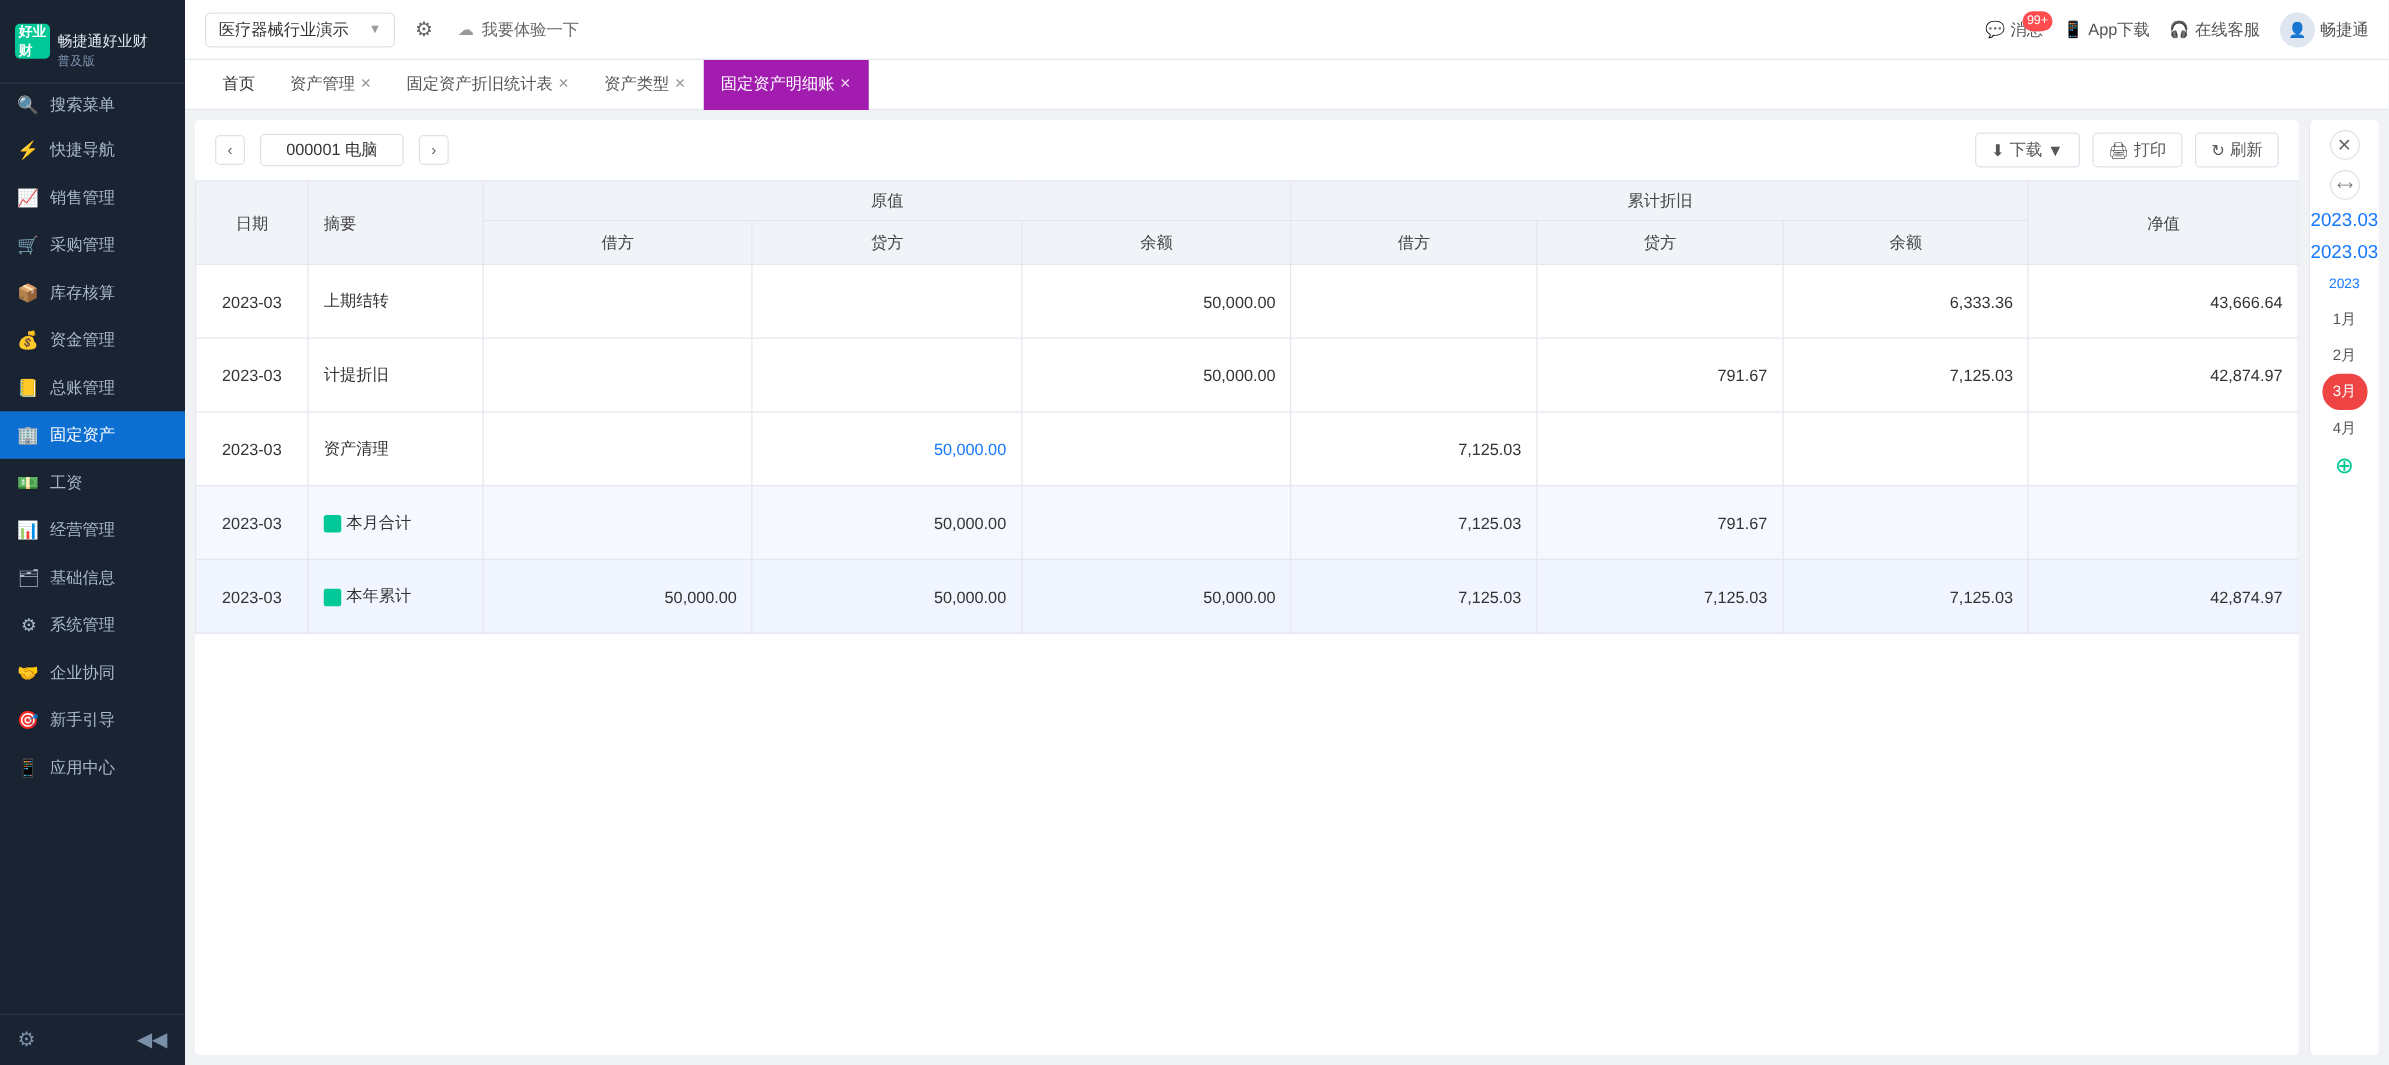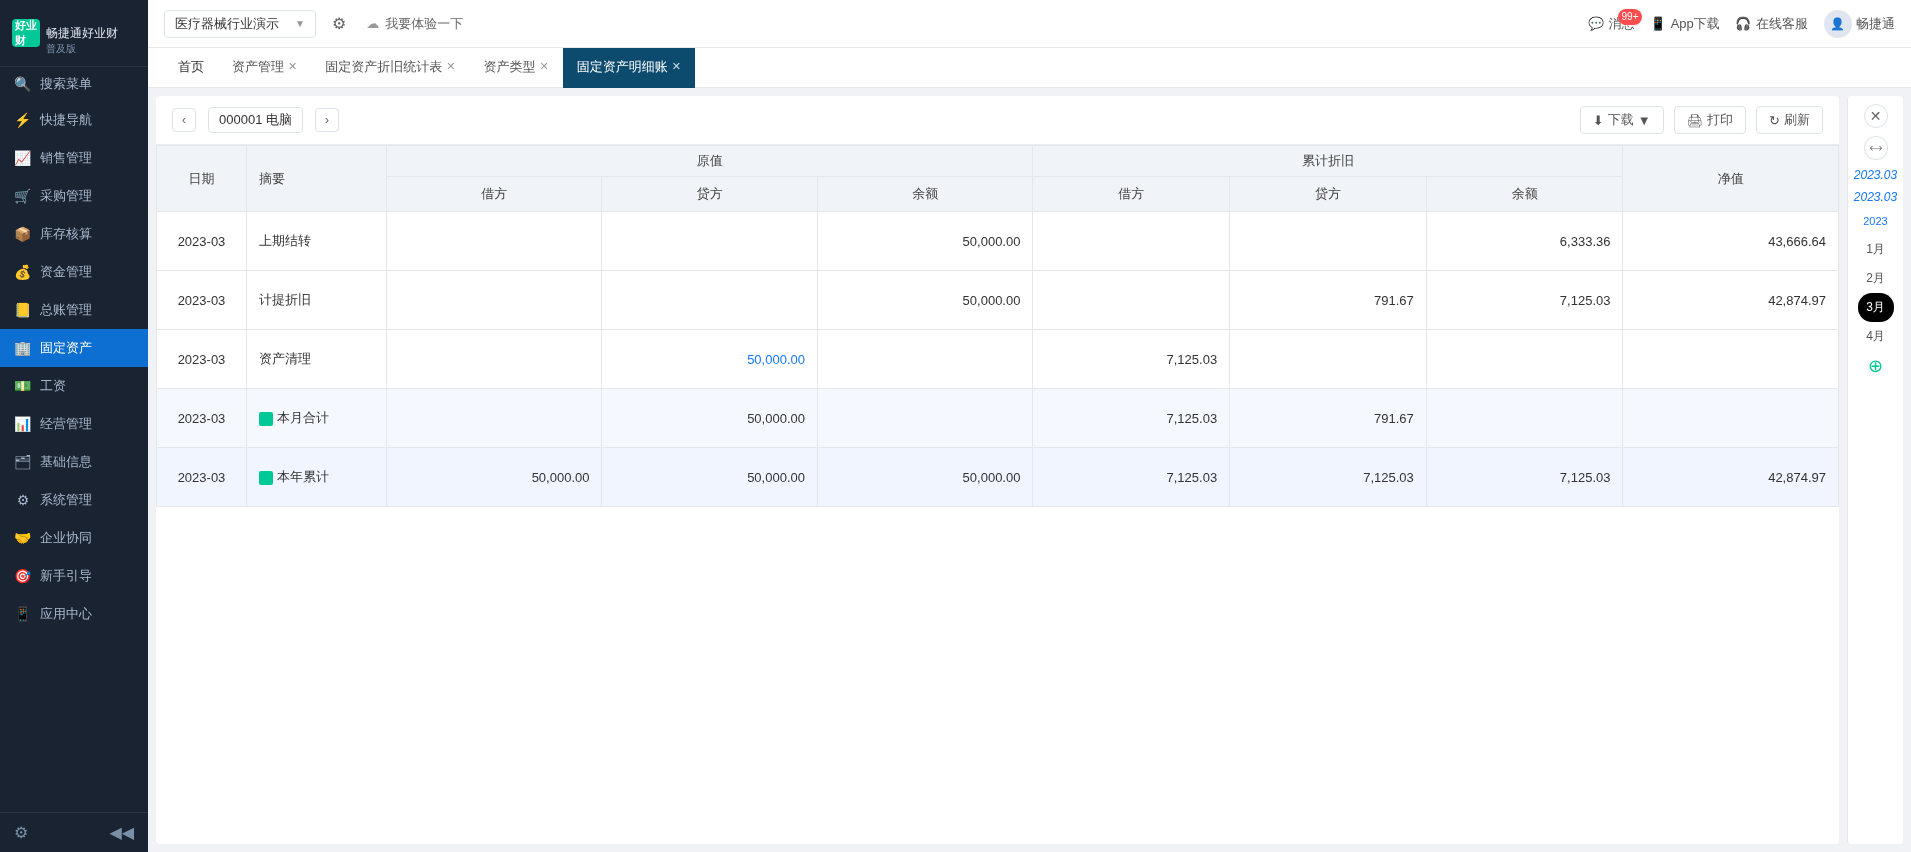--- a/index.html
+++ b/index.html
@@ -118,21 +118,21 @@
       gap: 0;
     }
     .tab {
       padding: 0 14px; height: 40px;
       display: flex; align-items: center; gap: 4px;
       cursor: pointer; color: #555; font-size: 13px;
       border-bottom: 2px solid transparent;
       white-space: nowrap;
     }
     .tab.active {
-      background: #0c4a6e; color: white;
+      background: #a21caf; color: white;
       border-radius: 0;
     }
     .tab .close { color: #999; font-size: 11px; cursor: pointer; }
     .tab.active .close { color: rgba(255,255,255,0.8); }
     .tab-home { color: #333; font-size: 13px; }
 
     
     .content {
       flex: 1; display: flex; overflow: hidden;
       background: #f0f2f5;
@@ -149,21 +149,21 @@
       display: flex; align-items: center; gap: 12px;
       border-bottom: 1px solid #e8ecf0;
     }
     .nav-arrow {
       width: 24px; height: 24px; border: 1px solid #dde2ea;
       border-radius: 4px; display: flex; align-items: center; justify-content: center;
       cursor: pointer; color: #666; font-size: 12px;
     }
     .asset-tag {
       border: 1px solid #dde2ea; border-radius: 4px;
-      padding: 3px 10px; font-size: 13px; color: #333;
+      padding: 3px 20px; font-size: 13px; color: #333;
       background: white;
     }
     .toolbar-right { margin-left: auto; display: flex; gap: 10px; align-items: center; }
     .toolbar-btn {
       display: flex; align-items: center; gap: 4px;
       border: 1px solid #dde2ea; border-radius: 4px;
       padding: 4px 12px; cursor: pointer; color: #555; font-size: 13px;
       background: white;
     }
 
@@ -211,35 +211,35 @@
       margin: 8px 8px 8px 0;
       border-radius: 4px;
     }
     .cal-item {
       width: 100%; text-align: center;
       padding: 6px 4px; font-size: 12px;
       color: #555; cursor: pointer;
       line-height: 1.4;
     }
     .cal-item.active {
-      background: #000000; color: white; border-radius: 14px;
+      background: #ef4444; color: white; border-radius: 14px;
       width: 36px; margin: 0 auto;
     }
     .cal-item.year-label { color: #1677ff; font-size: 11px; font-weight: normal; }
     .cal-close-btn {
       width: 24px; height: 24px; border-radius: 50%;
       border: 1px solid #dde2ea; display: flex; align-items: center; justify-content: center;
       color: #666; cursor: pointer; font-size: 14px; margin: 4px auto;
     }
     .cal-expand-btn {
       width: 24px; height: 24px; border-radius: 50%;
       border: 1px solid #dde2ea; display: flex; align-items: center; justify-content: center;
       color: #666; cursor: pointer; font-size: 14px; margin: 4px auto;
     }
-    .cal-top-label { font-size: 12px; color: #1677ff; padding: 4px 0; cursor: pointer; font-style: italic; }
+    .cal-top-label { font-size: 15px; color: #1677ff; padding: 4px 0; cursor: pointer; }
     .cal-down-arrow { color: #00c896; font-size: 18px; margin-top: 4px; cursor: pointer; }
 
     .summary-icon {
       display: inline-block; width: 14px; height: 14px;
       background: #00c896; border-radius: 2px; margin-right: 4px;
       vertical-align: middle;
     }
   </style>
 </head>
 <body>

